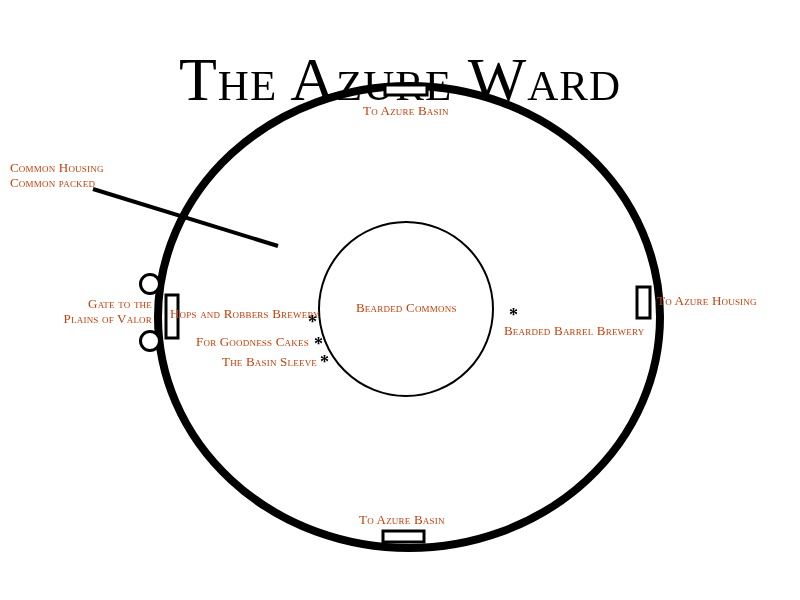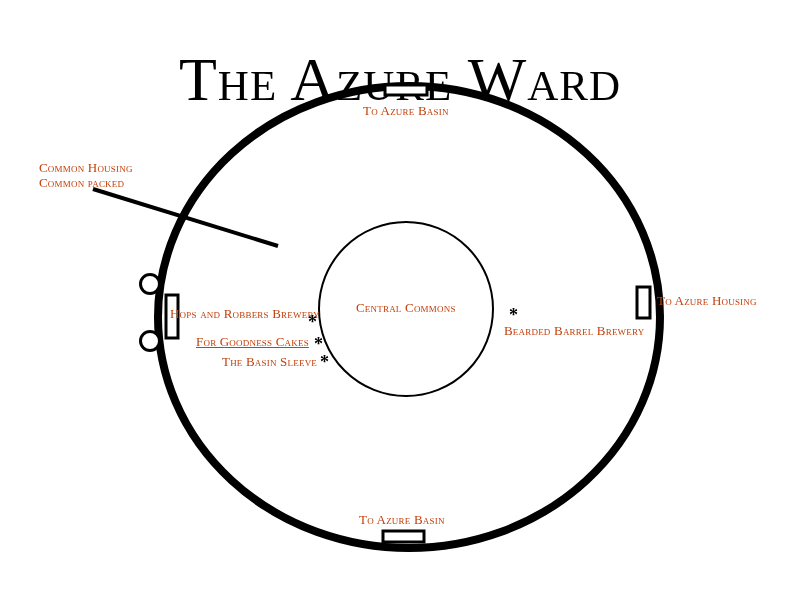--- a/index.html
+++ b/index.html
@@ -96,38 +96,42 @@
 
     <rect x="385" y="85" width="42" height="10" fill="#ffffff" stroke="#000000" stroke-width="3"></rect>
 
     <rect x="383" y="531" width="41" height="11" fill="#ffffff" stroke="#000000" stroke-width="3"></rect>
 
     <circle cx="406" cy="309" r="87" fill="none" stroke="#000000" stroke-width="2"></circle>
 
     <line x1="93" y1="189" x2="278" y2="246" stroke="#000000" stroke-width="4"></line>
   </svg>
 
-  <div class="label" style="left:356px; top:300px;">Central Commons</div>
+  <div class="label" style="left:356px; top:300px;">Bearded Commons</div>
 
   <div class="label" style="left:363px; top:103px;">To Azure Basin</div>
 
   <div class="label" style="left:359px; top:512px;">To Azure Basin</div>
 
   <div class="label" style="left:657px; top:293px;">To Azure Housing</div>
 
+  <div class="label right-align" style="left:0px; top:296px; width:152px;">
+    <span class="label-line">Gate to the</span>
+    <span class="label-line">Plains of Valor</span>
+  </div>
 
-  <div class="label" style="left:10px; top:160px;margin-left:29px;">
+  <div class="label" style="left:10px; top:160px;">
     <span class="label-line">Common Housing</span>
     <span class="label-line">Common packed</span>
   </div>
 
   <div class="label" style="left:170px; top:306px;">Hops and Robbers Brewery</div>
   <div class="site-marker" style="left:308px; top:313px;">*</div>
 
-  <div class="label" style="left:196px; top:334px;text-decoration:underline;">For Goodness Cakes</div>
+  <div class="label" style="left:196px; top:334px;">For Goodness Cakes</div>
   <div class="site-marker" style="left:314px; top:335px;">*</div>
 
   <div class="label" style="left:222px; top:354px;">The Basin Sleeve</div>
   <div class="site-marker" style="left:320px; top:353px;">*</div>
 
   <div class="site-marker" style="left:509px; top:306px;">*</div>
   <div class="label" style="left:504px; top:323px;">Bearded Barrel Brewery</div>
 
 </div>
 

